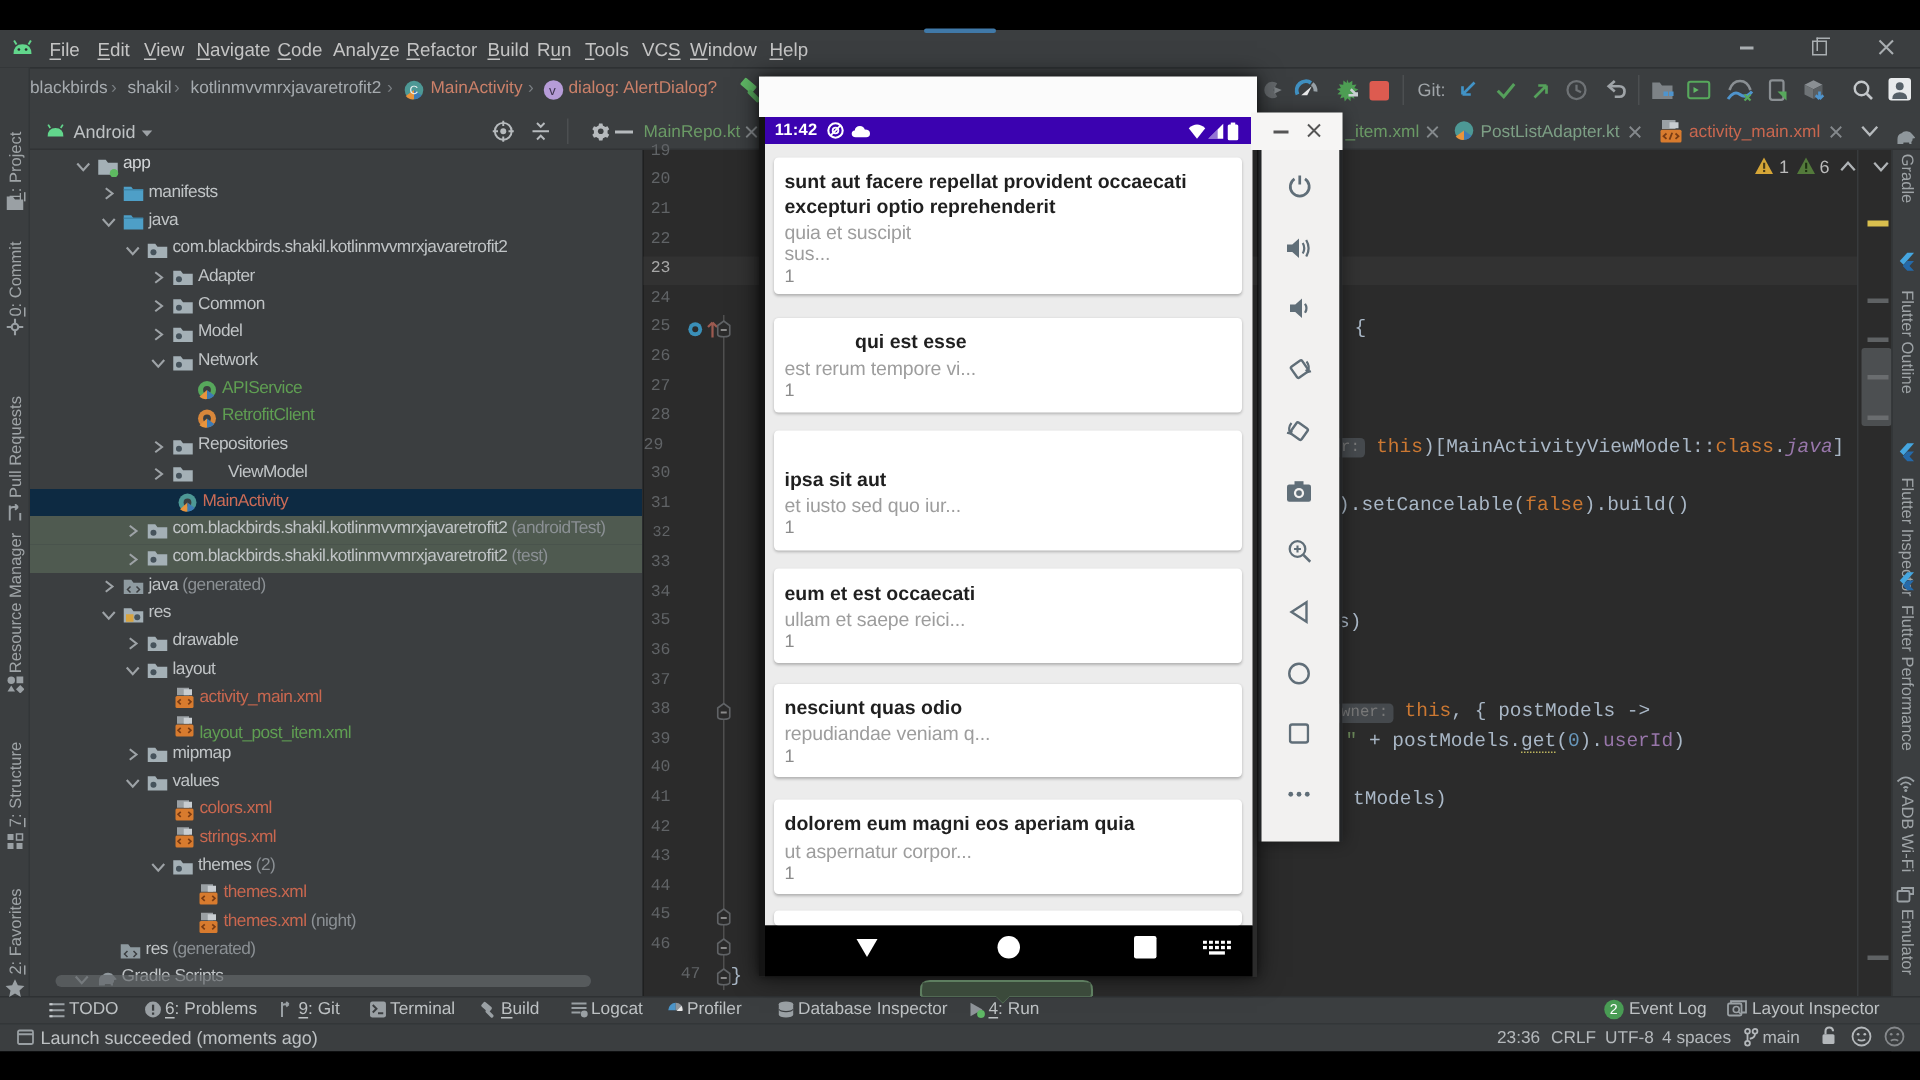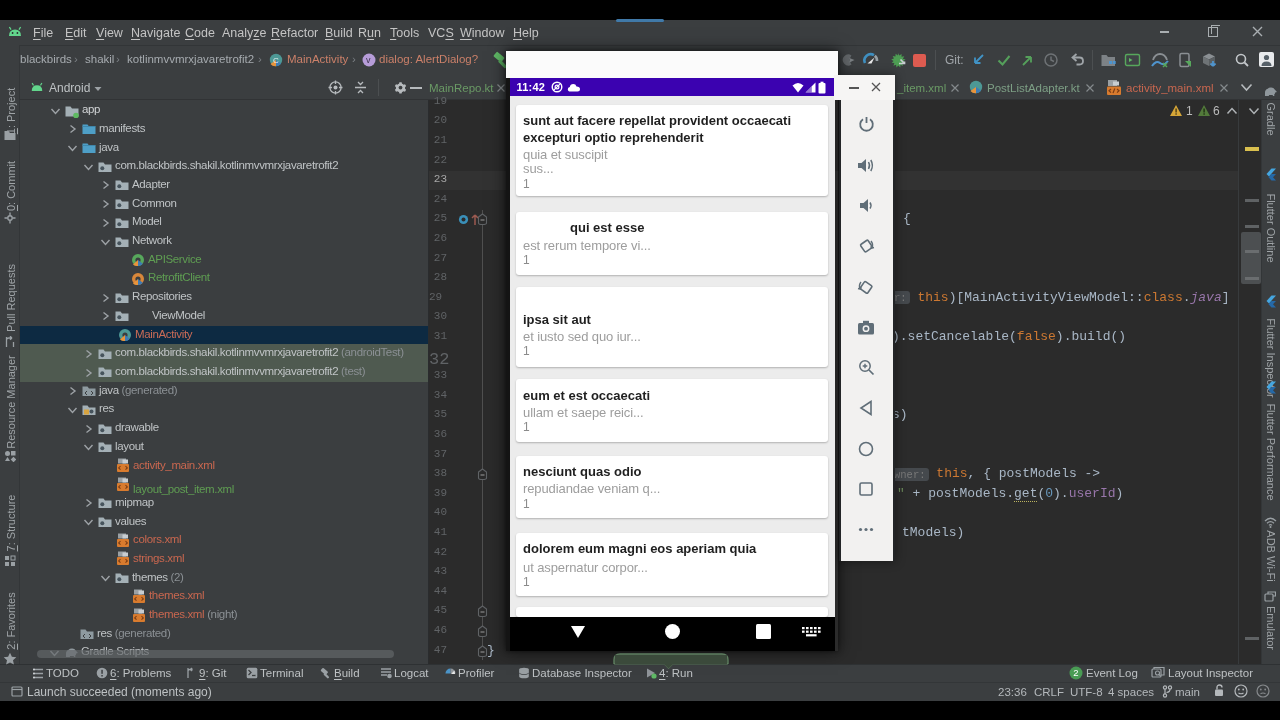--- a/index.html
+++ b/index.html
@@ -455,36 +455,36 @@
 <div class="a" style="left:429px;top:153.6px;width:18px;text-align:right;font-family:'Liberation Mono',monospace;font-size:11px;color:#606366;">22</div>
 <div class="a" style="left:429px;top:173.2px;width:18px;text-align:right;font-family:'Liberation Mono',monospace;font-size:11px;color:#a7a7a7;">23</div>
 <div class="a" style="left:429px;top:192.8px;width:18px;text-align:right;font-family:'Liberation Mono',monospace;font-size:11px;color:#606366;">24</div>
 <div class="a" style="left:429px;top:212.4px;width:18px;text-align:right;font-family:'Liberation Mono',monospace;font-size:11px;color:#606366;">25</div>
 <div class="a" style="left:429px;top:232.0px;width:18px;text-align:right;font-family:'Liberation Mono',monospace;font-size:11px;color:#606366;">26</div>
 <div class="a" style="left:429px;top:251.6px;width:18px;text-align:right;font-family:'Liberation Mono',monospace;font-size:11px;color:#606366;">27</div>
 <div class="a" style="left:429px;top:271.2px;width:18px;text-align:right;font-family:'Liberation Mono',monospace;font-size:11px;color:#606366;">28</div>
 <div class="a" style="left:429px;top:290.8px;width:18px;text-align:left;font-family:'Liberation Mono',monospace;font-size:11px;color:#606366;">29</div>
 <div class="a" style="left:429px;top:310.4px;width:18px;text-align:right;font-family:'Liberation Mono',monospace;font-size:11px;color:#606366;">30</div>
 <div class="a" style="left:429px;top:330.0px;width:18px;text-align:right;font-family:'Liberation Mono',monospace;font-size:11px;color:#606366;">31</div>
-<div class="a" style="left:429px;top:349.6px;width:18px;text-align:right;font-family:'Liberation Mono',monospace;font-size:17px;color:#606366;">32</div>
+<div class="a" style="left:429px;top:349.6px;width:18px;text-align:right;font-family:'Liberation Mono',monospace;font-size:10px;color:#606366;">32</div>
 <div class="a" style="left:429px;top:369.2px;width:18px;text-align:right;font-family:'Liberation Mono',monospace;font-size:11px;color:#606366;">33</div>
 <div class="a" style="left:429px;top:388.8px;width:18px;text-align:right;font-family:'Liberation Mono',monospace;font-size:11px;color:#606366;">34</div>
 <div class="a" style="left:429px;top:408.4px;width:18px;text-align:right;font-family:'Liberation Mono',monospace;font-size:11px;color:#606366;">35</div>
 <div class="a" style="left:429px;top:428.0px;width:18px;text-align:right;font-family:'Liberation Mono',monospace;font-size:11px;color:#606366;">36</div>
 <div class="a" style="left:429px;top:447.6px;width:18px;text-align:right;font-family:'Liberation Mono',monospace;font-size:11px;color:#606366;">37</div>
 <div class="a" style="left:429px;top:467.2px;width:18px;text-align:right;font-family:'Liberation Mono',monospace;font-size:11px;color:#606366;">38</div>
 <div class="a" style="left:429px;top:486.8px;width:18px;text-align:right;font-family:'Liberation Mono',monospace;font-size:11px;color:#606366;">39</div>
 <div class="a" style="left:429px;top:506.4px;width:18px;text-align:right;font-family:'Liberation Mono',monospace;font-size:11px;color:#606366;">40</div>
 <div class="a" style="left:429px;top:526.0px;width:18px;text-align:right;font-family:'Liberation Mono',monospace;font-size:11px;color:#606366;">41</div>
 <div class="a" style="left:429px;top:545.6px;width:18px;text-align:right;font-family:'Liberation Mono',monospace;font-size:11px;color:#606366;">42</div>
 <div class="a" style="left:429px;top:565.2px;width:18px;text-align:right;font-family:'Liberation Mono',monospace;font-size:11px;color:#606366;">43</div>
 <div class="a" style="left:429px;top:584.8px;width:18px;text-align:right;font-family:'Liberation Mono',monospace;font-size:11px;color:#606366;">44</div>
 <div class="a" style="left:429px;top:604.4px;width:18px;text-align:right;font-family:'Liberation Mono',monospace;font-size:11px;color:#606366;">45</div>
 <div class="a" style="left:429px;top:624.0px;width:18px;text-align:right;font-family:'Liberation Mono',monospace;font-size:11px;color:#606366;">46</div>
-<div class="a" style="left:429px;top:643.6px;width:18px;text-align:right;font-family:'Liberation Mono',monospace;font-size:11px;color:#606366;">47</div>
+<div class="a" style="left:429px;top:643.6px;width:18px;text-align:right;font-family:'Liberation Mono',monospace;font-size:11px;color:#606366;padding-left:20px;">47</div>
 <svg class="a" style="left:458px;top:214.4px;" width="11" height="11" viewBox="0 0 11 11">
         <circle cx="5.5" cy="5.5" r="4.6" fill="#3a8fb8"></circle>
         <circle cx="5.5" cy="5.5" r="2" fill="#2b2b2b"></circle>
       </svg>
 <svg class="a" style="left:471px;top:212.4px;" width="8" height="14" viewBox="0 0 8 14">
         <path d="M4 13 L4 3 M4 3 L1 6 M4 3 L7 6" stroke="#9c5a50" stroke-width="1.5" fill="none"></path>
       </svg>
 <div class="a" style="left:482px;top:210px;width:1px;height:450px;background:#505050;"></div>
 <svg class="a" style="left:477px;top:213.4px;" width="11" height="13" viewBox="0 0 11 13">
         <path d="M1.5 4 L5.5 1 L9.5 4 L9.5 10 Q9.5 11.5 5.5 11.5 Q1.5 11.5 1.5 10 Z" fill="#2b2b2b" stroke="#606366" stroke-width="1.1"></path>

